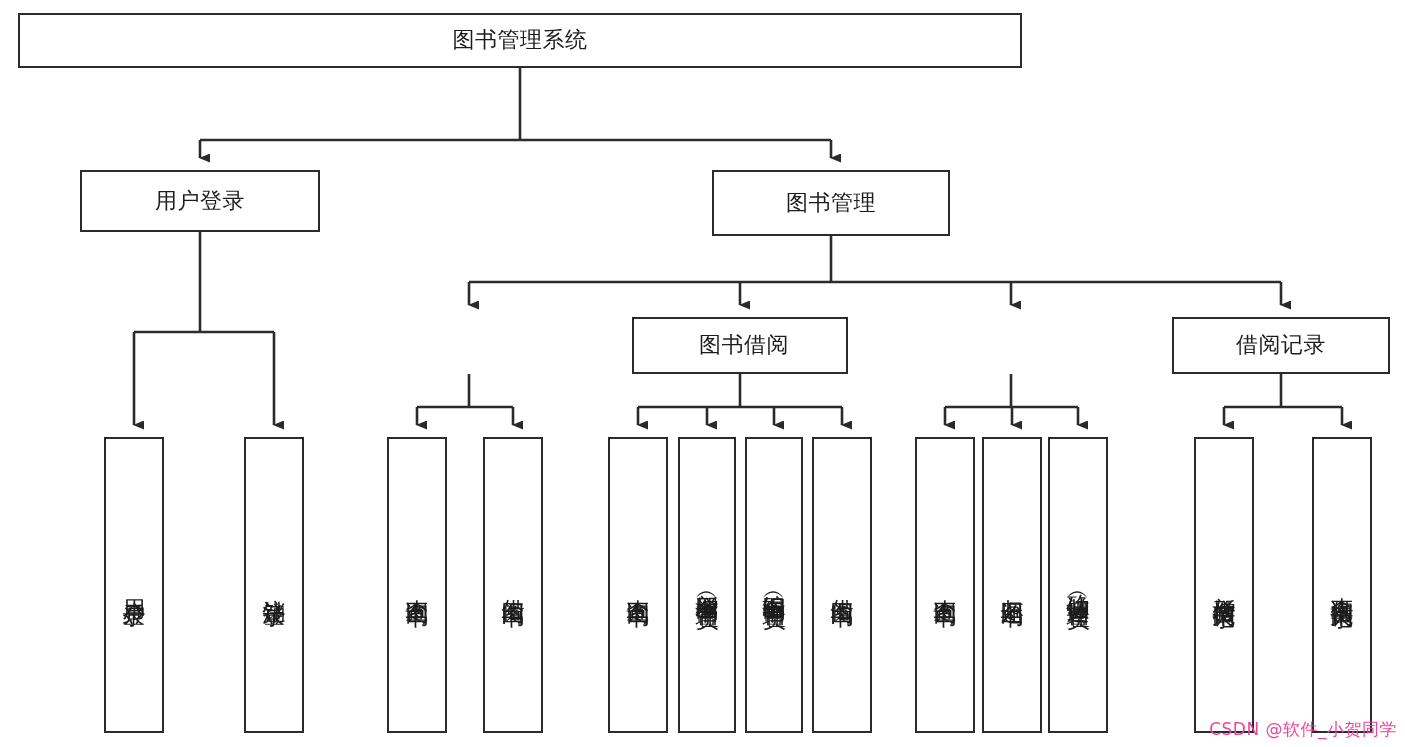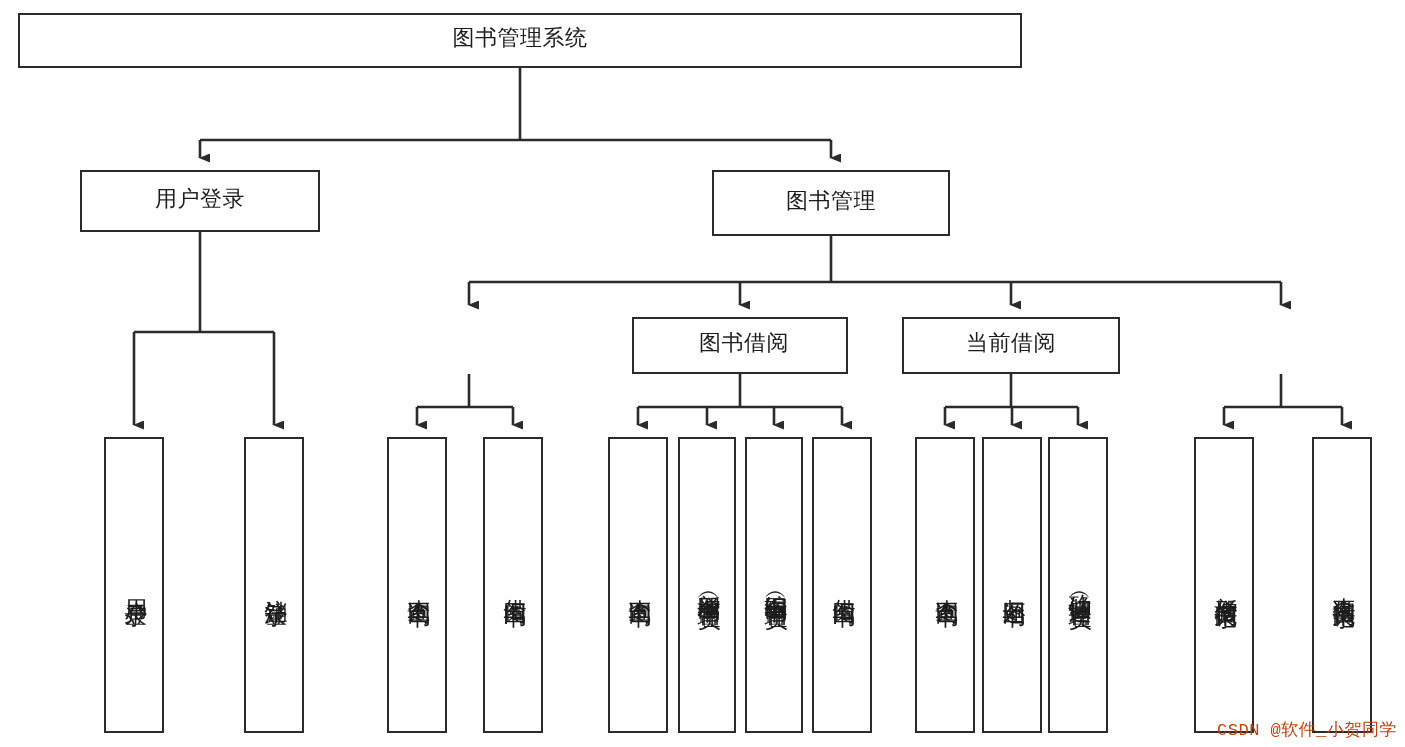--- a/index.html
+++ b/index.html
@@ -9,21 +9,20 @@
   }
   body {
     font-family: "DejaVu Sans", "Liberation Sans", sans-serif;
   }
   #diagram-root {
     position: relative;
     width: 1405px;
     height: 747px;
     background: #ffffff;
     overflow: hidden;
-    font-family: Liberation Mono, monospace;
   }
   #edge-layer {
     position: absolute;
     left: 0;
     top: 0;
     width: 1405px;
     height: 747px;
     pointer-events: none;
   }
   .node {
@@ -56,21 +55,21 @@
     white-space: nowrap;
   }
   .node-label {
     display: block;
   }
   #watermark {
     position: absolute;
     right: 8px;
     bottom: 6px;
     font-size: 17px;
-    color: #c2410c;
+    color: #ec4899;
     letter-spacing: 0.5px;
     white-space: nowrap;
     pointer-events: none;
   }
 </style>
 </head>
 <body>
 
 <div id="diagram-root">
 
@@ -124,22 +123,22 @@
   <div class="node horiz" style="left: 80px; top: 170px; width: 240px; height: 62px;">
     <span class="node-label">用户登录</span>
   </div>
   <div class="node horiz" style="left: 712px; top: 170px; width: 238px; height: 66px;">
     <span class="node-label">图书管理</span>
   </div>
 
   <div class="node horiz" style="left: 632px; top: 317px; width: 216px; height: 57px; padding-left: 8px;">
     <span class="node-label">图书借阅</span>
   </div>
-  <div class="node horiz" style="left: 902px; top: 317px; width: 218px; height: 57px;">
-    <span class="node-label">当前借阅</span>
+  <div class="node horiz" style="left: 1172px; top: 317px; width: 218px; height: 57px;">
+    <span class="node-label">借阅记录</span>
   </div>
 
   <div class="node vert" style="left: 104px; top: 437px; width: 60px; height: 296px;">
     <span class="node-label">用户登录</span>
   </div>
   <div class="node vert" style="left: 244px; top: 437px; width: 60px; height: 296px;">
     <span class="node-label">注销登录</span>
   </div>
 
   <div class="node vert" style="left: 387px; top: 437px; width: 60px; height: 296px;">

